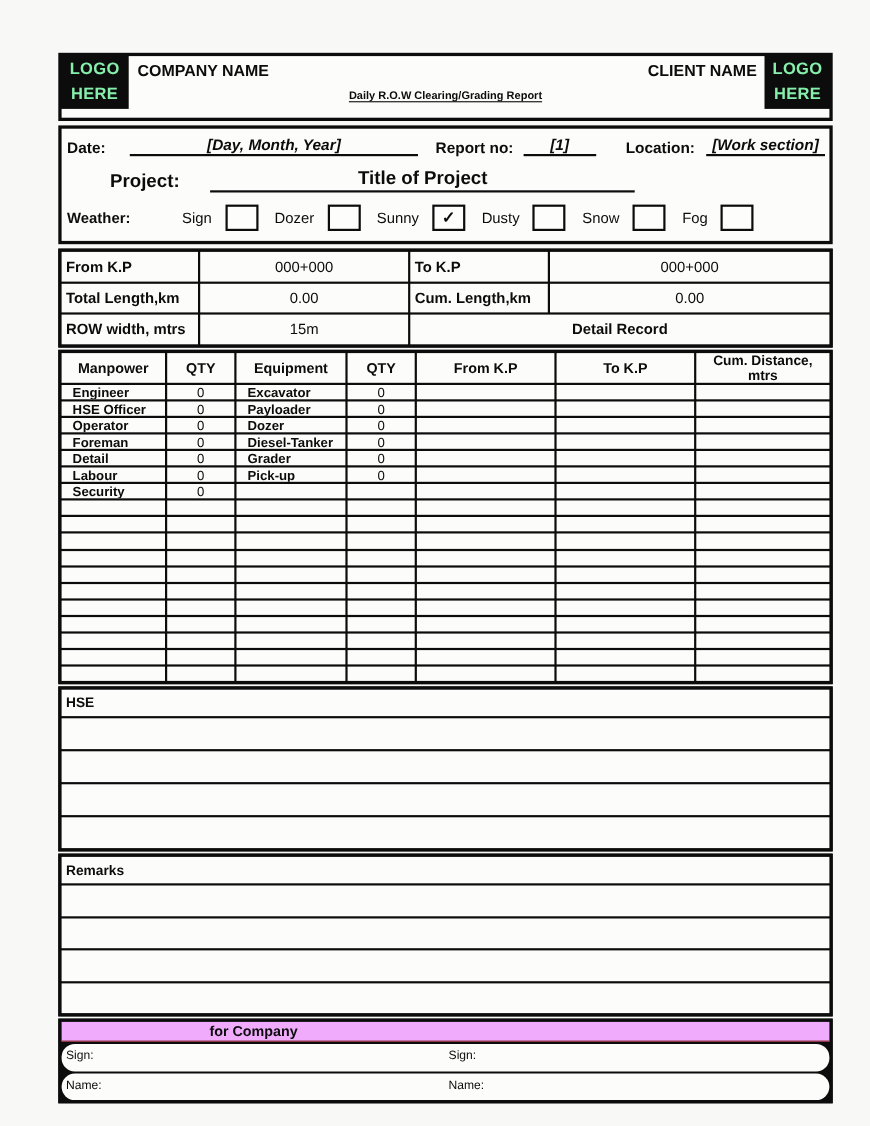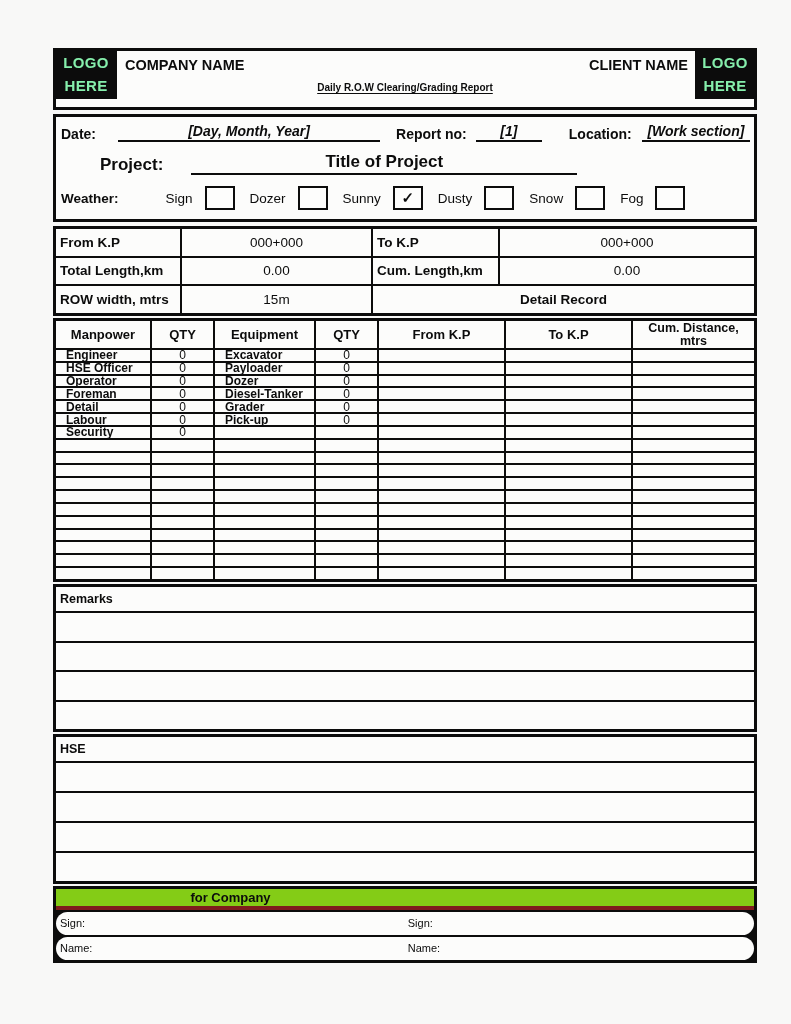--- a/index.html
+++ b/index.html
@@ -41,39 +41,39 @@
         font-size:15px;font-weight:700;font-style:normal;}
 
   
   .c{background:#fcfcfb;display:flex;align-items:center;overflow:hidden;}
   .sec-kp{height:90px;margin-bottom:2px;display:grid;grid-template-columns:124px 189px 125px 1fr;
         grid-auto-rows:1fr;gap:2px;background:#0c0c0c;}
   .kp-lab{font-weight:700;font-size:13.5px;padding-left:4px;}
   .kp-val{justify-content:center;font-size:13.5px;}
   .kp-det{justify-content:center;font-weight:700;font-size:13.5px;grid-column:3 / 5;}
 
-  .sec-main{height:264px;margin-bottom:2px;display:grid;
+  .sec-main{height:304px;margin-bottom:2px;display:grid;
         grid-template-columns:94px 61px 99px 61px 125px 125px 1fr;
         grid-template-rows:27px repeat(18,1fr);gap:2px;background:#0c0c0c;}
   .th{justify-content:center;font-weight:700;font-size:13px;}
   .th-last{flex-direction:column;justify-content:flex-start;line-height:13px;padding-top:1px;
         font-size:12.5px;text-align:center;}
   .rowlab{font-weight:700;font-size:12px;padding-left:10px;}
   .qty{justify-content:center;font-size:12px;}
 
   .lined{display:flex;flex-direction:column;gap:2px;background:#0c0c0c;}
   .sec-hse{height:150px;margin-bottom:2px;}
   .sec-remarks{height:148px;margin-bottom:2px;}
   .caption-row{height:24px;flex:none;display:flex;align-items:center;padding-left:4px;
         font-weight:700;font-size:12.5px;background:#fcfcfb;}
   .blank-line{flex:1;background:#fcfcfb;}
 
   
   .sec-sign{height:77px;display:flex;flex-direction:column;gap:2px;background:#0c0c0c;}
-  .sig-head{height:17px;flex:none;position:relative;background:#84cc16;border-bottom:4px solid #7f1d1d;}
+  .sig-head{height:17px;flex:none;position:relative;background:#f0abfc;border-bottom:1px solid #7f1d1d;}
   .sig-head span{position:absolute;top:1px;width:50%;text-align:center;font-weight:700;font-size:13px;}
   .sig-l{left:0;} .sig-r{left:50%;}
   .sig-row{flex:1;position:relative;background:#fcfcfb;font-size:11px;border-radius:12px;}
   .sig-row span{position:absolute;top:5px;}
   .sl{left:4px;} .sr{left:50.4%;}
 </style>
 </head>
 <body>
 
 <div class="page">
@@ -271,36 +271,36 @@
         <div class="c qty"></div>
         <div class="c rowlab"></div>
         <div class="c qty"></div>
         <div class="c rowlab"></div>
         <div class="c qty"></div>
         <div class="c qty"></div>
         <div class="c qty"></div>
         <div class="c qty"></div>
       </div>
 
+    <div class="sec lined sec-hse">
+      <div class="caption-row">HSE</div>
+    <div class="blank-line"></div>
+        <div class="blank-line"></div>
+        <div class="blank-line"></div>
+        <div class="blank-line"></div>
+      </div>
+
     <div class="sec lined sec-remarks">
       <div class="caption-row">Remarks</div>
     <div class="blank-line"></div>
         <div class="blank-line"></div>
         <div class="blank-line"></div>
         <div class="blank-line"></div>
       </div>
 
-    <div class="sec lined sec-hse">
-      <div class="caption-row">HSE</div>
-    <div class="blank-line"></div>
-        <div class="blank-line"></div>
-        <div class="blank-line"></div>
-        <div class="blank-line"></div>
-      </div>
-
     <div class="sec sec-sign">
       <div class="sig-head">
         <span class="sig-l">for Company</span>
       </div>
       <div class="sig-row">
         <span class="sl">Sign:</span>
         <span class="sr">Sign:</span>
       </div>
       <div class="sig-row">
         <span class="sl">Name:</span>

